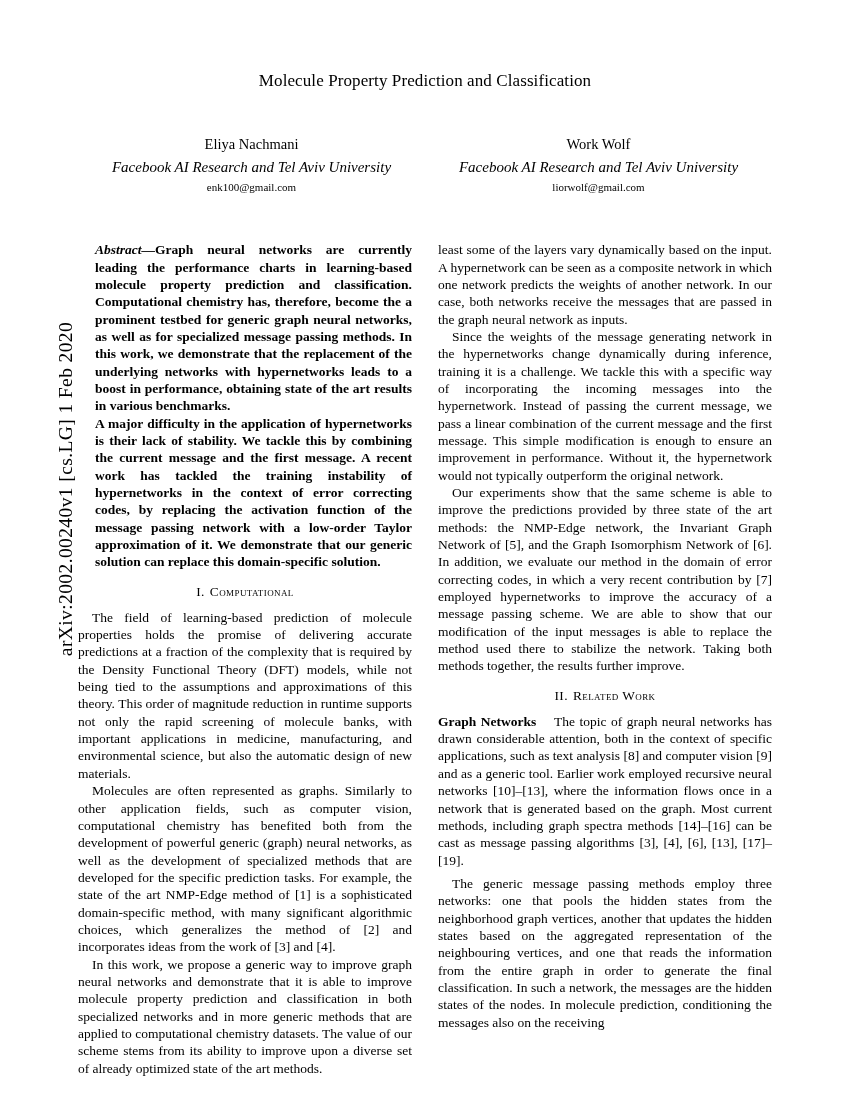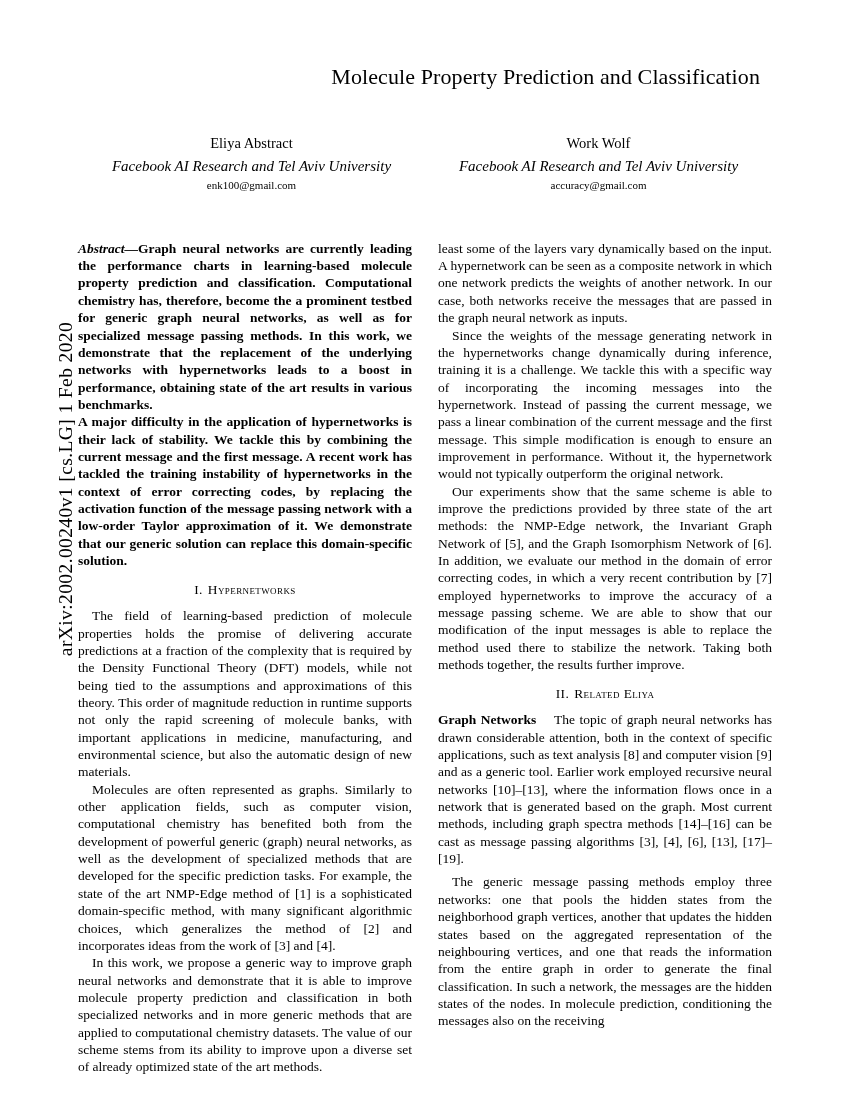--- a/index.html
+++ b/index.html
@@ -34,26 +34,26 @@
     color: #000;
     white-space: nowrap;
   }
   .content {
     position: absolute;
     left: 78px;
     top: 62px;
     width: 694px;
   }
   .title {
-    text-align: right;
-    font-size: 22px;
+    text-align: center;
+    font-size: 17px;
     line-height: 1.32;
     font-weight: normal;
     letter-spacing: 0.1px;
-    margin: 0 0 0 0;
+    margin: 8px 0 0 0;
     padding: 0 12px;
   }
   .authors {
     display: flex;
     margin-top: 42px;
   }
   .author {
     width: 50%;
     text-align: center;
     line-height: 1.5;
@@ -85,20 +85,21 @@
     hyphens: auto;
   }
   p.indent {
     text-indent: 14px;
   }
   .abstract {
     font-weight: bold;
     font-size: 13.1px;
     line-height: 1.28;
     text-align: justify;
+    margin-left: 17px;
   }
   .abstract .lead {
     font-style: italic;
     font-weight: bold;
   }
   .abstract p + p {
     margin-top: 0;
   }
   .section-head {
     text-align: center;
@@ -123,57 +124,57 @@
   <div class="arxiv-stamp">arXiv:2002.00240v1  [cs.LG]  1 Feb 2020</div>
 
   <div class="content">
 
     <h1 class="title">
       <span>Molecule Property Prediction and Classification</span><br>
     </h1>
 
     <div class="authors">
       <div class="author">
-        <div class="name">Eliya Abstract</div>
+        <div class="name">Eliya Nachmani</div>
         <div class="affil">Facebook AI Research and Tel Aviv University</div>
         <div class="email">enk100@gmail.com</div>
       </div>
       <div class="author">
         <div class="name">Work Wolf</div>
         <div class="affil">Facebook AI Research and Tel Aviv University</div>
-        <div class="email">accuracy@gmail.com</div>
+        <div class="email">liorwolf@gmail.com</div>
       </div>
     </div>
 
     <div class="columns">
 
       <div class="col">
 
         <div class="abstract">
           <p><span class="lead">Abstract—</span><span>Graph neural networks are currently leading the performance charts in learning-based molecule property prediction and classification. Computational chemistry has, therefore, become the a prominent testbed for generic graph neural networks, as well as for specialized message passing methods. In this work, we demonstrate that the replacement of the underlying networks with hypernetworks leads to a boost in performance, obtaining state of the art results in various benchmarks.</span></p>
           <p>A major difficulty in the application of hypernetworks is their lack of stability. We tackle this by combining the current message and the first message. A recent work has tackled the training instability of hypernetworks in the context of error correcting codes, by replacing the activation function of the message passing network with a low-order Taylor approximation of it. We demonstrate that our generic solution can replace this domain-specific solution.</p>
         </div>
 
         <div class="section-head">
-          <span class="num">I.</span><span>Hypernetworks</span>
+          <span class="num">I.</span><span>Computational</span>
         </div>
 
         <p class="indent">The field of learning-based prediction of molecule properties holds the promise of delivering accurate predictions at a fraction of the complexity that is required by the Density Functional Theory (DFT) models, while not being tied to the assumptions and approximations of this theory. This order of magnitude reduction in runtime supports not only the rapid screening of molecule banks, with important applications in medicine, manufacturing, and environmental science, but also the automatic design of new materials.</p>
         <p class="indent">Molecules are often represented as graphs. Similarly to other application fields, such as computer vision, computational chemistry has benefited both from the development of powerful generic (graph) neural networks, as well as the development of specialized methods that are developed for the specific prediction tasks. For example, the state of the art NMP-Edge method of [1] is a sophisticated domain-specific method, with many significant algorithmic choices, which generalizes the method of [2] and incorporates ideas from the work of [3] and [4].</p>
         <p class="indent">In this work, we propose a generic way to improve graph neural networks and demonstrate that it is able to improve molecule property prediction and classification in both specialized networks and in more generic methods that are applied to computational chemistry datasets. The value of our scheme stems from its ability to improve upon a diverse set of already optimized state of the art methods.</p>
 
       </div>
 
       <div class="col">
         <p>least some of the layers vary dynamically based on the input. A hypernetwork can be seen as a composite network in which one network predicts the weights of another network. In our case, both networks receive the messages that are passed in the graph neural network as inputs.</p>
         <p class="indent">Since the weights of the message generating network in the hypernetworks change dynamically during inference, training it is a challenge. We tackle this with a specific way of incorporating the incoming messages into the hypernetwork. Instead of passing the current message, we pass a linear combination of the current message and the first message. This simple modification is enough to ensure an improvement in performance. Without it, the hypernetwork would not typically outperform the original network.</p>
         <p class="indent">Our experiments show that the same scheme is able to improve the predictions provided by three state of the art methods: the NMP-Edge network, the Invariant Graph Network of [5], and the Graph Isomorphism Network of [6]. In addition, we evaluate our method in the domain of error correcting codes, in which a very recent contribution by [7] employed hypernetworks to improve the accuracy of a message passing scheme. We are able to show that our modification of the input messages is able to replace the method used there to stabilize the network. Taking both methods together, the results further improve.</p>
 
         <div class="section-head">
-          <span class="num">II.</span><span>Related Eliya</span>
+          <span class="num">II.</span><span>Related Work</span>
         </div>
 
         <p><span class="run-in">Graph Networks</span>&nbsp;&nbsp;&nbsp;&nbsp;<span>The topic of graph neural networks has drawn considerable attention, both in the context of specific applications, such as text analysis [8] and computer vision [9] and as a generic tool. Earlier work employed recursive neural networks [10]–[13], where the information flows once in a network that is generated based on the graph. Most current methods, including graph spectra methods [14]–[16] can be cast as message passing algorithms [3], [4], [6], [13], [17]–[19].</span></p>
         <div class="spacer-6"></div>
         <p class="indent">The generic message passing methods employ three networks: one that pools the hidden states from the neighborhood graph vertices, another that updates the hidden states based on the aggregated representation of the neighbouring vertices, and one that reads the information from the entire graph in order to generate the final classification. In such a network, the messages are the hidden states of the nodes. In molecule prediction, conditioning the messages also on the receiving</p>
       </div>
 
     </div>
   </div>
 </div>

